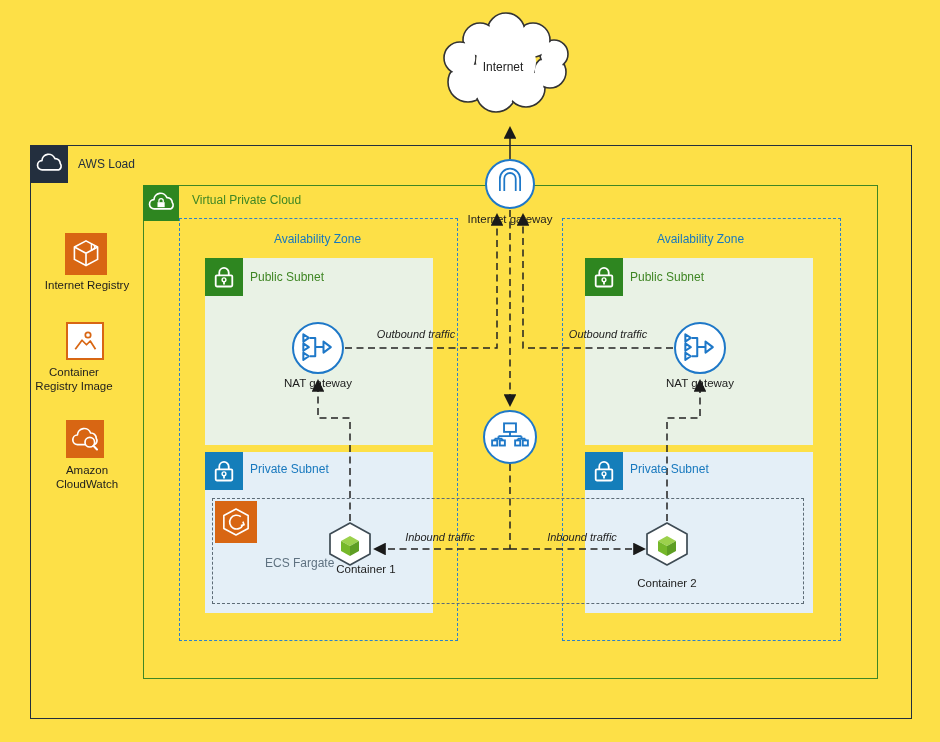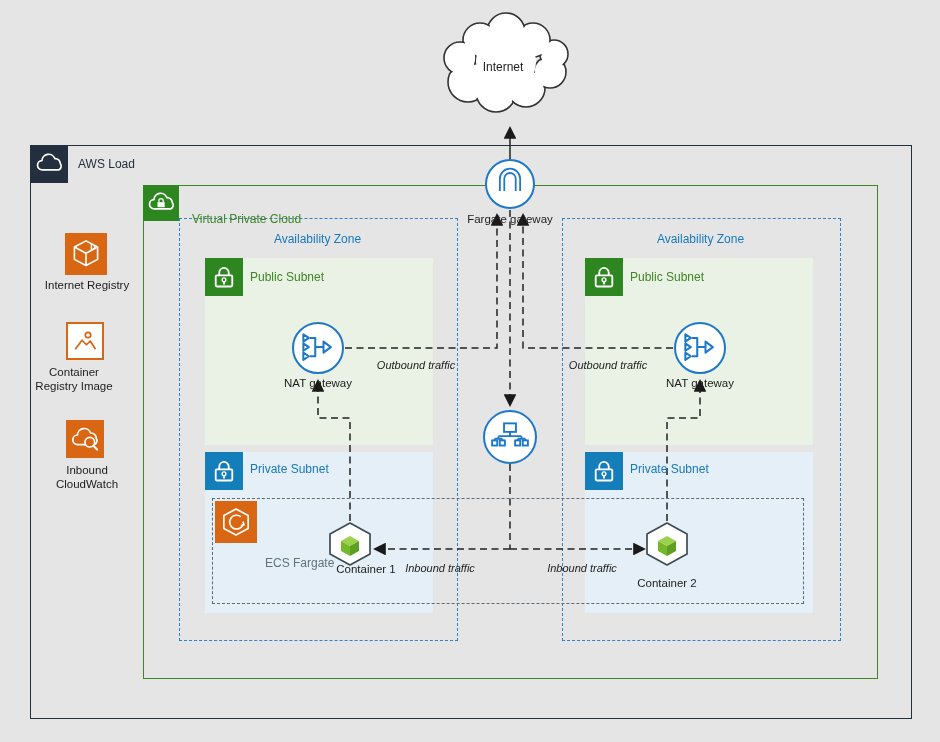--- a/index.html
+++ b/index.html
@@ -1,35 +1,35 @@
 <!DOCTYPE html>
 <html><head>
 <meta charset="utf-8">
 <style>
   html,body{margin:0;padding:0;background:#ffffff;}
-  #canvas{position:relative;width:940px;height:742px;background:#e5e5e5;
+  #canvas{position:relative;width:940px;height:742px;background:#fde047;
           font-family:"Liberation Sans",sans-serif;overflow:hidden;}
   .abs{position:absolute;}
   .box-outer{border:1.6px solid #232F3E;}
   .box-vpc{border:1.6px solid #3F8624;}
   .box-az{border:1.6px dashed #2E82C8;z-index:2;}
   .box-ecs{border:1.6px dashed #5C6B76;z-index:2;}
   .subnet{z-index:1;}
   .subnet-public{background:#E9F2E5;}
   .subnet-private{background:#E4EFF7;}
   .grp-icon{width:38px;height:38px;display:flex;align-items:center;justify-content:center;z-index:4;}
   .lbl{font-size:12px;color:#232F3E;z-index:5;position:absolute;line-height:1.2;}
   .lbl-green{color:#3F8624;}
   .lbl-blue{color:#1778BE;}
   .lbl-gray{color:#5F7281;margin-top:44px;}
   .lbl-center{text-align:center;}
   .node-circle{border:2.6px solid #1E78C8;border-radius:50%;background:#fff;z-index:4;
                display:flex;align-items:center;justify-content:center;box-sizing:border-box;}
   .node-label{font-size:11.5px;color:#1d1d1d;text-align:center;z-index:5;position:absolute;line-height:1.22;}
-  .edge-label{font-size:11px;font-style:italic;color:#222;text-align:center;z-index:5;position:absolute;margin-top:31px;}
+  .edge-label{font-size:11px;font-style:italic;color:#222;text-align:center;z-index:5;position:absolute;}
   .side-icon{width:42px;height:42px;display:flex;align-items:center;justify-content:center;}
   .side-label{font-size:11.5px;color:#1d1d1d;text-align:center;line-height:1.2;position:absolute;}
   #edges{position:absolute;left:0;top:0;z-index:3;pointer-events:none;}
   #cloudsvg{position:absolute;z-index:4;}
 </style>
 </head>
 <body>
 
 <div id="canvas">
 
@@ -69,21 +69,21 @@
   <div class="lbl" style="left:78px;top:157px;">AWS Load</div>
 
   <div class="abs box-vpc" style="left:143px;top:185px;width:733px;height:492px;"></div>
   <div class="abs grp-icon" style="left:143px;top:185px;width:36px;height:36px;background:#2E8620;">
     <svg width="30" height="30" viewBox="0 0 36 36">
       <path d="M10 25 a5.5 5.5 0 0 1 -0.5 -11 a8 8 0 0 1 15.5 -2.5 a6 6 0 0 1 6.5 6 a5 5 0 0 1 -1.5 7.5 z" fill="none" stroke="#fff" stroke-width="2" stroke-linejoin="round"></path>
       <path d="M15.5 17 v-1.8 a2.6 2.6 0 0 1 5.2 0 V17" fill="none" stroke="#fff" stroke-width="1.5"></path>
       <rect x="13.8" y="17" width="8.6" height="6" fill="#fff"></rect>
     </svg>
   </div>
-  <div class="lbl lbl-green" style="left:192px;top:212px;text-align:right;">Virtual Private Cloud</div>
+  <div class="lbl lbl-green" style="left:192px;top:193px;text-align:right;">Virtual Private Cloud</div>
 
   <div class="abs box-az" style="left:179px;top:218px;width:277px;height:421px;"></div>
   <div class="lbl lbl-blue lbl-center" style="left:179px;top:232px;width:277px;">Availability Zone</div>
 
   <div class="abs box-az" style="left:562px;top:218px;width:277px;height:421px;"></div>
   <div class="lbl lbl-blue lbl-center" style="left:562px;top:232px;width:277px;">Availability Zone</div>
 
   <div class="abs subnet subnet-public" style="left:205px;top:258px;width:228px;height:187px;"></div>
   <div class="abs grp-icon" style="left:205px;top:258px;background:#2E8620;">
     <svg width="30" height="30" viewBox="0 0 38 38" fill="none" stroke="#fff" stroke-width="2.3">
@@ -158,21 +158,21 @@
       </g>
     </g>
   </svg>
 
   <div class="abs node-circle" style="left:485px;top:159px;width:50px;height:50px;">
     <svg width="44" height="44" viewBox="0 0 50 50">
       <path d="M16 33 V19 a9 9 0 0 1 18 0 V33" fill="none" stroke="#1E78C8" stroke-width="7"></path>
       <path d="M16 33 V19 a9 9 0 0 1 18 0 V33" fill="none" stroke="#fff" stroke-width="3"></path>
     </svg>
   </div>
-  <div class="node-label" style="left:448px;top:212px;width:124px;">Fargate gateway</div>
+  <div class="node-label" style="left:448px;top:212px;width:124px;">Internet gateway</div>
 
   <div class="abs node-circle" style="left:292px;top:322px;width:52px;height:52px;">
     <svg width="44" height="44" viewBox="0 0 48 48" fill="none" stroke="#1E78C8" stroke-width="2.2" stroke-linejoin="round">
       <path d="M8 9 L14 13 L8 17 Z M8 19 L14 23 L8 27 Z M8 29 L14 33 L8 37 Z"></path>
       <path d="M15 13 H21 V33 H15 M21 23 H30"></path>
       <path d="M30 17 L38 23 L30 29 Z"></path>
     </svg>
   </div>
   <div class="node-label" style="left:268px;top:376px;width:100px;">NAT gateway</div>
 
@@ -234,15 +234,15 @@
   </div>
   <div class="side-label" style="left:34px;top:366px;width:80px;">Container Registry Image</div>
 
   <div class="abs side-icon" style="left:66px;top:420px;width:38px;height:38px;background:#D86613;">
     <svg width="32" height="32" viewBox="0 0 40 40">
       <path d="M11 27 a6 6 0 0 1 -0.5 -12 a8.5 8.5 0 0 1 16.5 -2.5 a6.5 6.5 0 0 1 7 6.5 a5.5 5.5 0 0 1 -2 8 z" fill="none" stroke="#fff" stroke-width="2.1" stroke-linejoin="round"></path>
       <circle cx="26" cy="24" r="6" fill="#D86613" stroke="#fff" stroke-width="2.1"></circle>
       <path d="M30.5 28.5 L35 33" stroke="#fff" stroke-width="2.6" stroke-linecap="round"></path>
     </svg>
   </div>
-  <div class="side-label" style="left:42px;top:464px;width:90px;">Inbound CloudWatch</div>
+  <div class="side-label" style="left:42px;top:464px;width:90px;">Amazon CloudWatch</div>
 
 </div>
 
 </body></html>

